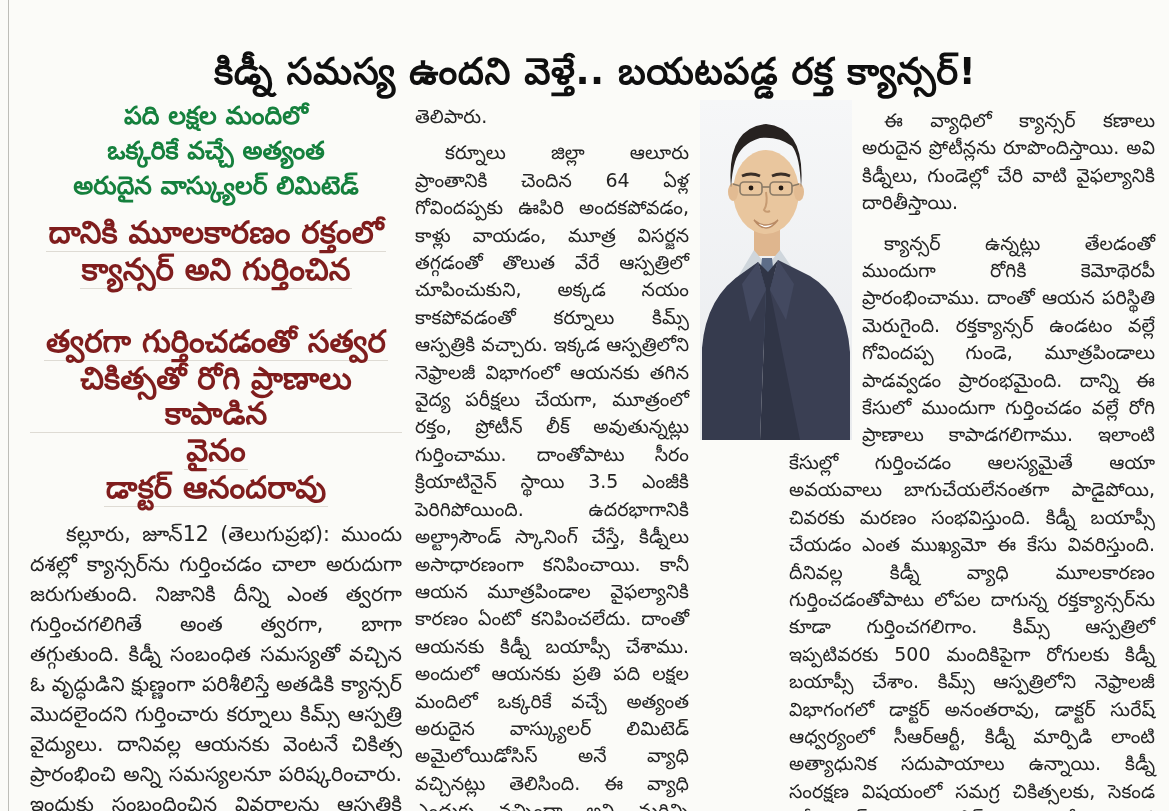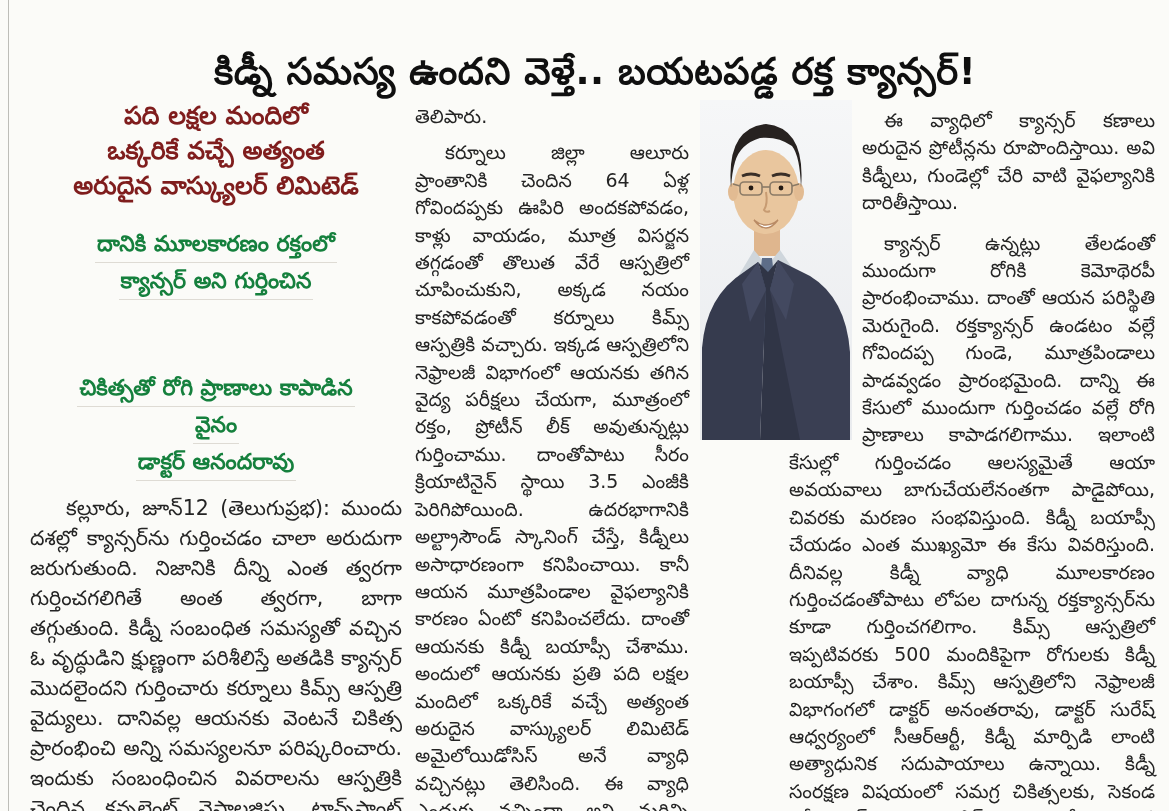--- a/index.html
+++ b/index.html
@@ -19,26 +19,26 @@
     display:flex;align-items:center;justify-content:center;
     font-size:37px;font-weight:bold;color:#0f0f0f;
     letter-spacing:.5px;white-space:nowrap;
   }
   
   .col-left{
     position:absolute;left:30px;top:98px;width:372px;
   }
   .red-block{
     text-align:center;font-size:25px;font-weight:bold;
-    color:#7f1d1d;line-height:35px;
+    color:#15803d;line-height:35px;
   }
   .red-block .ln{display:block;}
   .bold-block{
-    margin-top:23px;text-align:center;font-size:22px;font-weight:bold;
-    color:#15803d;line-height:35px;
+    margin-top:12px;text-align:center;font-size:31px;font-weight:bold;
+    color:#7f1d1d;line-height:35px;
   }
   .bold-block .ln{
     display:inline-block;border-bottom:1px solid #dedbd4;padding:0 2px 1px;
   }
   .left-body{
     margin-top:12px;font-size:20.5px;line-height:30px;
     text-align:justify;text-indent:36px;color:#242424;
   }
   
   .col-mid{
@@ -72,21 +72,21 @@
 <div class="col-left">
   <div class="red-block">
     <span class="ln">పది లక్షల మందిలో</span>
     <span class="ln">ఒక్కరికే వచ్చే అత్యంత</span>
     <span class="ln">అరుదైన వాస్క్యులర్ లిమిటెడ్</span>
   </div>
   <div class="bold-block">
     <span class="ln">దానికి మూలకారణం రక్తంలో</span><br>
     <span class="ln">క్యాన్సర్ అని గుర్తించిన</span><br>
     <br>
-    <br>
+    <span class="ln">త్వరగా గుర్తించడంతో సత్వర</span><br>
     <span class="ln">చికిత్సతో  రోగి ప్రాణాలు కాపాడిన</span><br>
     <span class="ln">వైనం</span><br>
     <span class="ln">డాక్టర్ ఆనందరావు</span>
   </div>
   <p class="left-body">కల్లూరు, జూన్12 (తెలుగుప్రభ): ముందు దశల్లో క్యాన్సర్‌ను గుర్తించడం చాలా అరుదుగా జరుగుతుంది. నిజానికి దీన్ని ఎంత త్వరగా గుర్తించగలిగితే అంత త్వరగా, బాగా తగ్గుతుంది. కిడ్నీ సంబంధిత సమస్యతో వచ్చిన ఓ వృద్ధుడిని క్షుణ్ణంగా పరిశీలిస్తే అతడికి క్యాన్సర్ మొదలైందని గుర్తించారు కర్నూలు కిమ్స్ ఆస్పత్రి వైద్యులు. దానివల్ల ఆయనకు వెంటనే చికిత్స ప్రారంభించి అన్ని సమస్యలనూ పరిష్కరించారు. ఇందుకు సంబంధించిన వివరాలను ఆస్పత్రికి చెందిన కన్సల్టెంట్ నెఫ్రాలజిస్టు, ట్రాన్స్‌ప్లాంట్ ఫిజిషియన్ డాక్టర్ కె. అనంతరావు</p>
 </div>
 
 <div class="col-mid">
   <p class="cont">తెలిపారు.</p>
   <p class="para">కర్నూలు జిల్లా ఆలూరు ప్రాంతానికి చెందిన 64 ఏళ్ల గోవిందప్పకు ఊపిరి అందకపోవడం, కాళ్లు వాయడం, మూత్ర విసర్జన తగ్గడంతో తొలుత వేరే ఆస్పత్రిలో చూపించుకుని, అక్కడ నయం కాకపోవడంతో కర్నూలు కిమ్స్ ఆస్పత్రికి వచ్చారు. ఇక్కడ ఆస్పత్రిలోని నెఫ్రాలజీ విభాగంలో ఆయనకు తగిన వైద్య పరీక్షలు చేయగా, మూత్రంలో రక్తం, ప్రోటీన్ లీక్ అవుతున్నట్లు గుర్తించాము. దాంతోపాటు సీరం క్రియాటినైన్ స్థాయి 3.5 ఎంజీకి పెరిగిపోయింది. ఉదరభాగానికి అల్ట్రాసౌండ్ స్కానింగ్ చేస్తే, కిడ్నీలు అసాధారణంగా కనిపించాయి. కానీ ఆయన మూత్రపిండాల వైఫల్యానికి కారణం ఏంటో కనిపించలేదు. దాంతో ఆయనకు కిడ్నీ బయాప్సీ చేశాము. అందులో ఆయనకు ప్రతి పది లక్షల మందిలో ఒక్కరికే వచ్చే అత్యంత అరుదైన వాస్క్యులర్ లిమిటెడ్ అమైలోయిడోసిస్ అనే వ్యాధి వచ్చినట్లు తెలిసింది. ఈ వ్యాధి ఎందుకు వచ్చిందా అని మరిన్ని పరీక్షలు చేశాము. అందులో సీరం ప్రోటీన్ ఎలక్ట్రోఫోరెసిస్, బోన్ మ్యారో బయాప్సీ లాంటివి కూడా ఉన్నాయి. అప్పుడు ఆయనకు మల్టిపుల్ మైలోమా అనే ఒక రకం రక్తక్యాన్సర్ ఉన్నట్లు తేలింది.</p>

